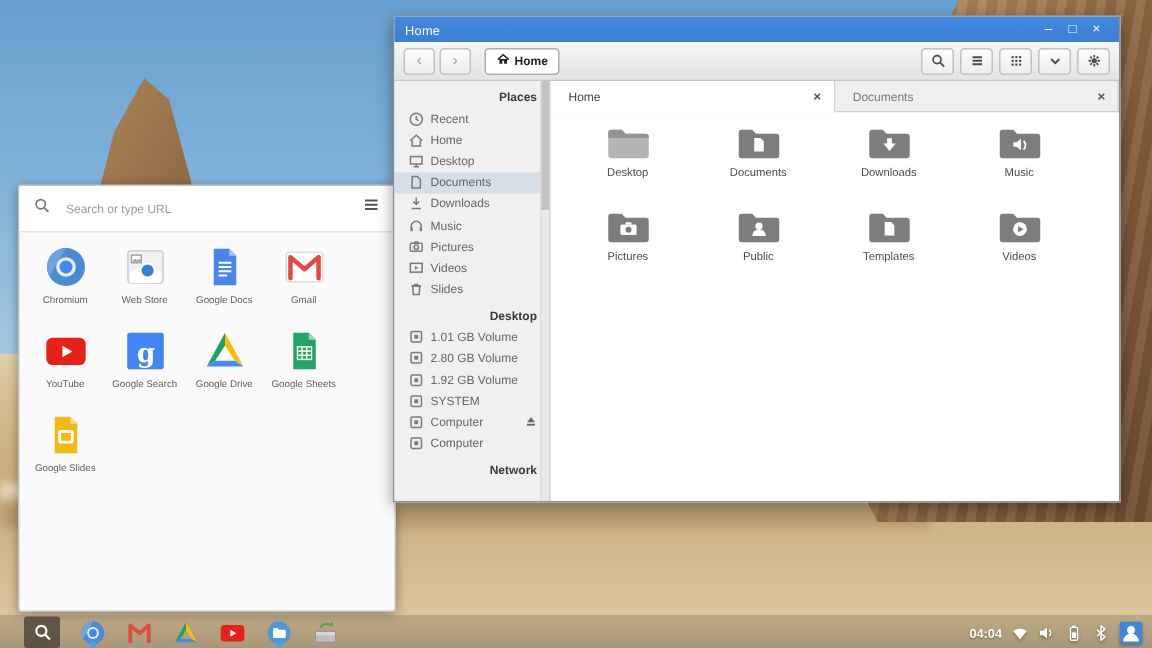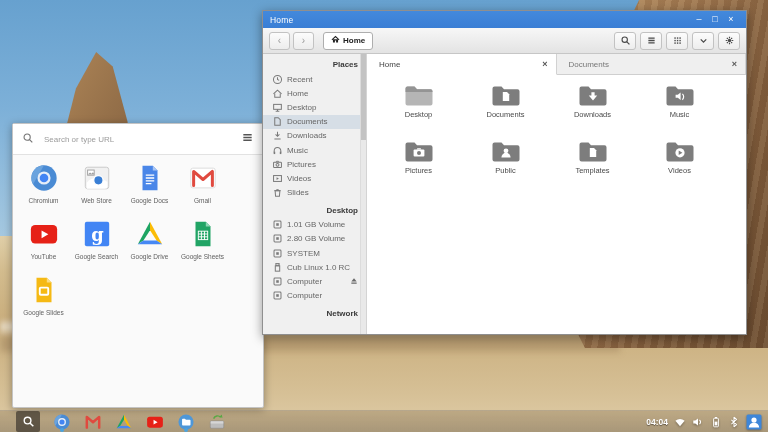--- a/index.html
+++ b/index.html
@@ -395,31 +395,30 @@
                 </span>
                 <span class="sb-label">2.80 GB Volume</span>
               </div>
               <div class="sb-item">
                 <span class="sb-ic">
                   <svg viewBox="0 0 12 12" xmlns="http://www.w3.org/2000/svg">
                     <rect x="2.2" y="2.2" width="7.6" height="7.6" rx="1" fill="none" stroke="#7a7a7a" stroke-width="1.1"></rect>
                     <rect x="4.6" y="4.6" width="2.8" height="2.8" fill="#7a7a7a"></rect>
                   </svg>
                 </span>
+                <span class="sb-label">1.92 GB Volume</span>
+              </div>
+              <div class="sb-item">
+                <span class="sb-ic">
+                  <svg viewBox="0 0 12 12" xmlns="http://www.w3.org/2000/svg">
+                    <rect x="2.2" y="2.2" width="7.6" height="7.6" rx="1" fill="none" stroke="#7a7a7a" stroke-width="1.1"></rect>
+                    <rect x="4.6" y="4.6" width="2.8" height="2.8" fill="#7a7a7a"></rect>
+                  </svg>
+                </span>
                 <span class="sb-label">SYSTEM</span>
-              </div>
-              <div class="sb-item">
-                <span class="sb-ic">
-                  <svg viewBox="0 0 12 12" xmlns="http://www.w3.org/2000/svg">
-                    <rect x="4.2" y="1.6" width="3.6" height="2.4" fill="none" stroke="#7a7a7a" stroke-width="1"></rect>
-                    <path d="M5 2.8h.8M6.5 2.8h.8" stroke="#7a7a7a" stroke-width=".8"></path>
-                    <rect x="3.6" y="4.2" width="4.8" height="5.8" fill="none" stroke="#7a7a7a" stroke-width="1.1"></rect>
-                  </svg>
-                </span>
-                <span class="sb-label">Cub Linux 1.0 RC</span>
               </div>
               <div class="sb-item">
                 <span class="sb-ic">
                   <svg viewBox="0 0 12 12" xmlns="http://www.w3.org/2000/svg">
                     <rect x="2.2" y="2.2" width="7.6" height="7.6" rx="1" fill="none" stroke="#7a7a7a" stroke-width="1.1"></rect>
                     <rect x="4.6" y="4.6" width="2.8" height="2.8" fill="#7a7a7a"></rect>
                   </svg>
                 </span>
                 <span class="sb-label">Computer</span>
                 <span class="sb-eject"><svg viewBox="0 0 12 12" xmlns="http://www.w3.org/2000/svg">

